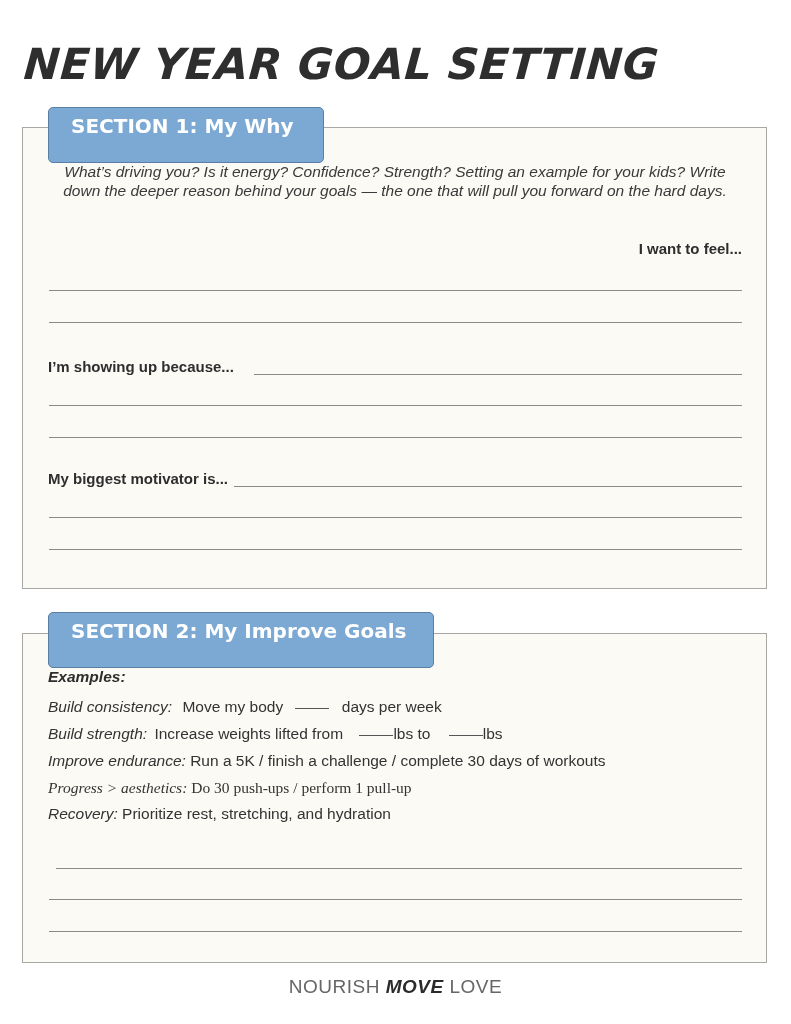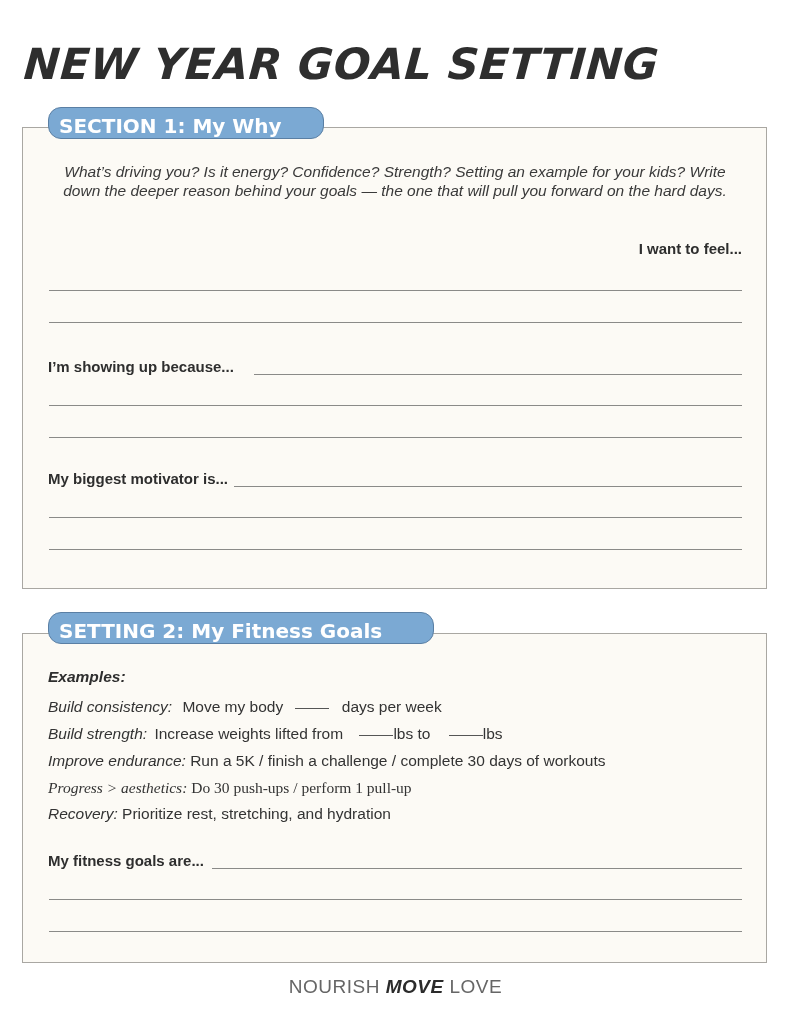--- a/index.html
+++ b/index.html
@@ -21,28 +21,28 @@
       background: #fcfaf5;
       border: 1.5px solid #a9a7a2;
     }
     #box1 { top: 127px; height: 462px; }
     #box2 { top: 633px; height: 330px; }
 
     .pill {
       position: absolute;
       background: #7ba9d3;
       border: 1.5px solid #5a7fa4;
-      border-radius: 13px;
+      border-radius: 5px;
       color: #ffffff;
       font-family: "DejaVu Sans", sans-serif;
       font-weight: bold;
       font-size: 20px;
       line-height: 37px;
-      height: 32px;
-      padding: 0 10px;
+      height: 56px;
+      padding: 0 22px;
       white-space: nowrap;
     }
     #pill1 { left: 48px; top: 107px; width: 276px; }
     #pill2 { left: 48px; top: 612px; width: 386px; }
 
     .intro {
       position: absolute; left: 48px; top: 162px; width: 694px;
       text-align: center; font-style: italic; font-size: 15.5px; line-height: 19px;
       color: #3a3a3a;
     }
@@ -108,21 +108,21 @@
 <div class="write-line" style="top:437px;"></div>
 
 <div class="prompt-row" style="top:468px;">
   <span class="prompt-label">My biggest motivator is...</span>
   <span class="prompt-line" style="margin-left:6px;"></span>
 </div>
 <div class="write-line" style="top:517px;"></div>
 <div class="write-line" style="top:549px;"></div>
 
 <div id="box2" class="section-box"></div>
-<div id="pill2" class="pill">SETTING 2: My Fitness Goals</div>
+<div id="pill2" class="pill">SECTION 2: My Improve Goals</div>
 
 <div class="examples-title">Examples:</div>
 
 <div class="example" style="top:697px;">
   <span class="ex-cat">Build consistency:</span>
   <span style="margin-left:6px;">Move my body</span>
   <span class="blank" style="margin-left:8px;margin-right:8px;"></span>
   <span>days per week</span>
 </div>
 
@@ -142,21 +142,20 @@
   <span class="ex-cat">Progress &gt; aesthetics:</span>
   <span>Do 30 push-ups / perform 1 pull-up</span>
 </div>
 
 <div class="example" style="top:804px;">
   <span class="ex-cat">Recovery:</span>
   <span>Prioritize rest, stretching, and hydration</span>
 </div>
 
 <div class="prompt-row" style="top:850px;">
-  <span class="prompt-label">My fitness goals are...</span>
   <span class="prompt-line" style="margin-left:8px;"></span>
 </div>
 <div class="write-line" style="top:899px;"></div>
 <div class="write-line" style="top:931px;"></div>
 
 <div class="footer">
   <span class="light">NOURISH</span>
   <span class="bold">MOVE</span>
   <span class="light">LOVE</span>
 </div>

